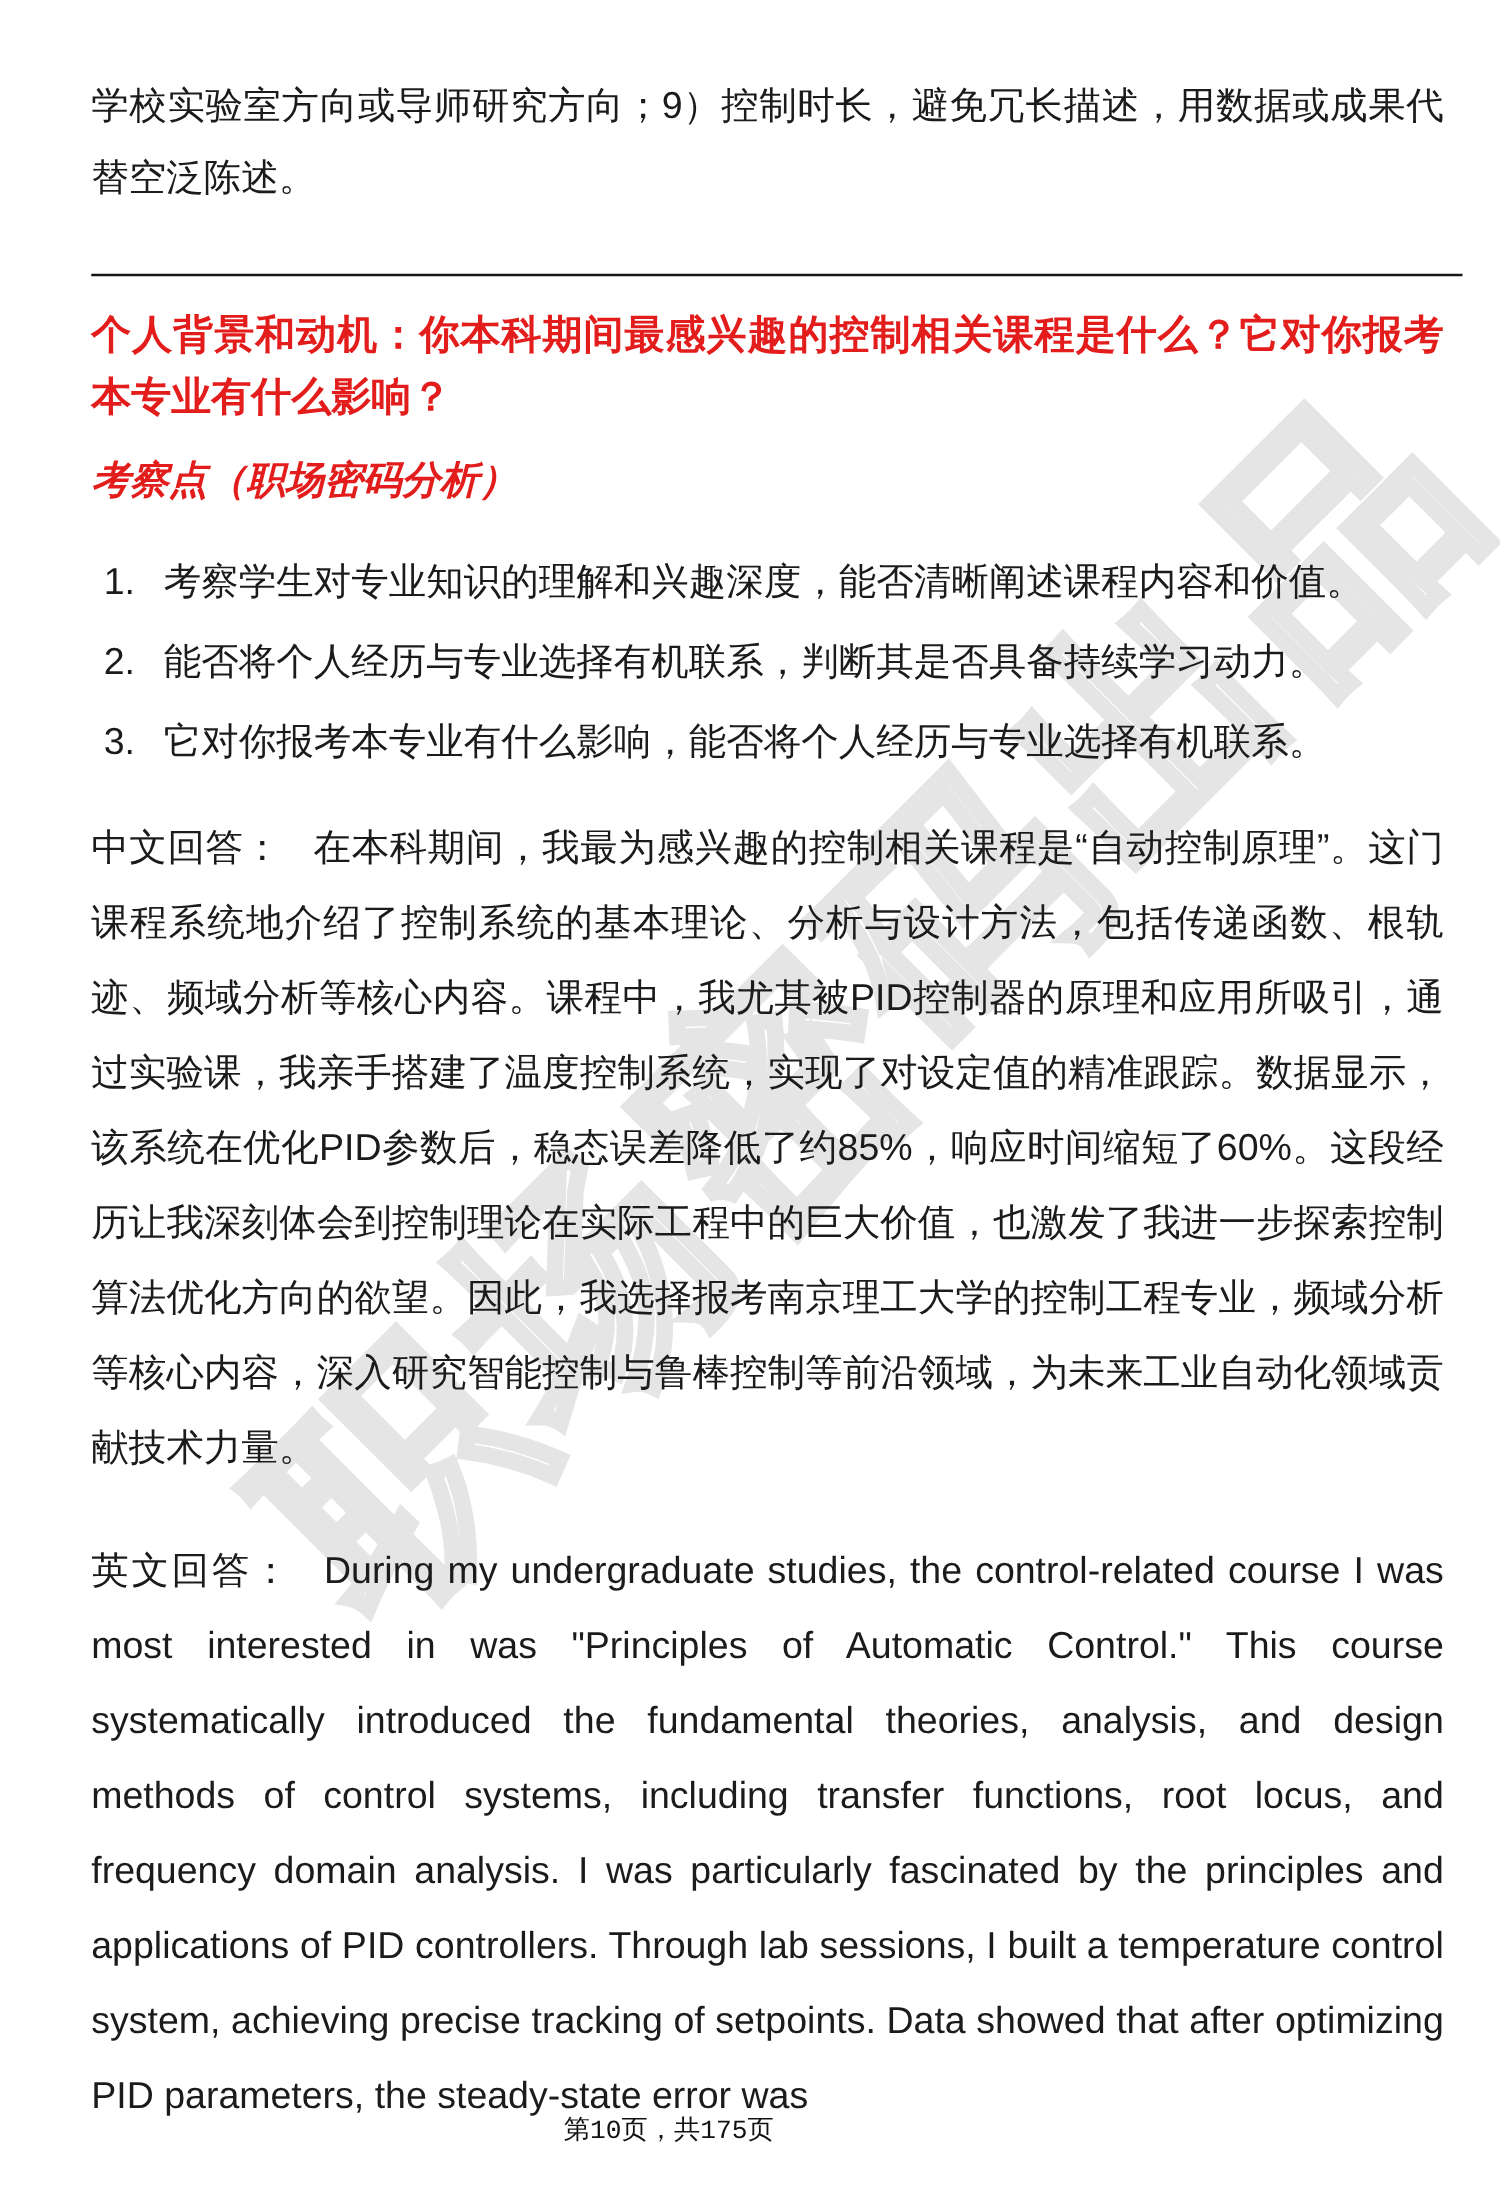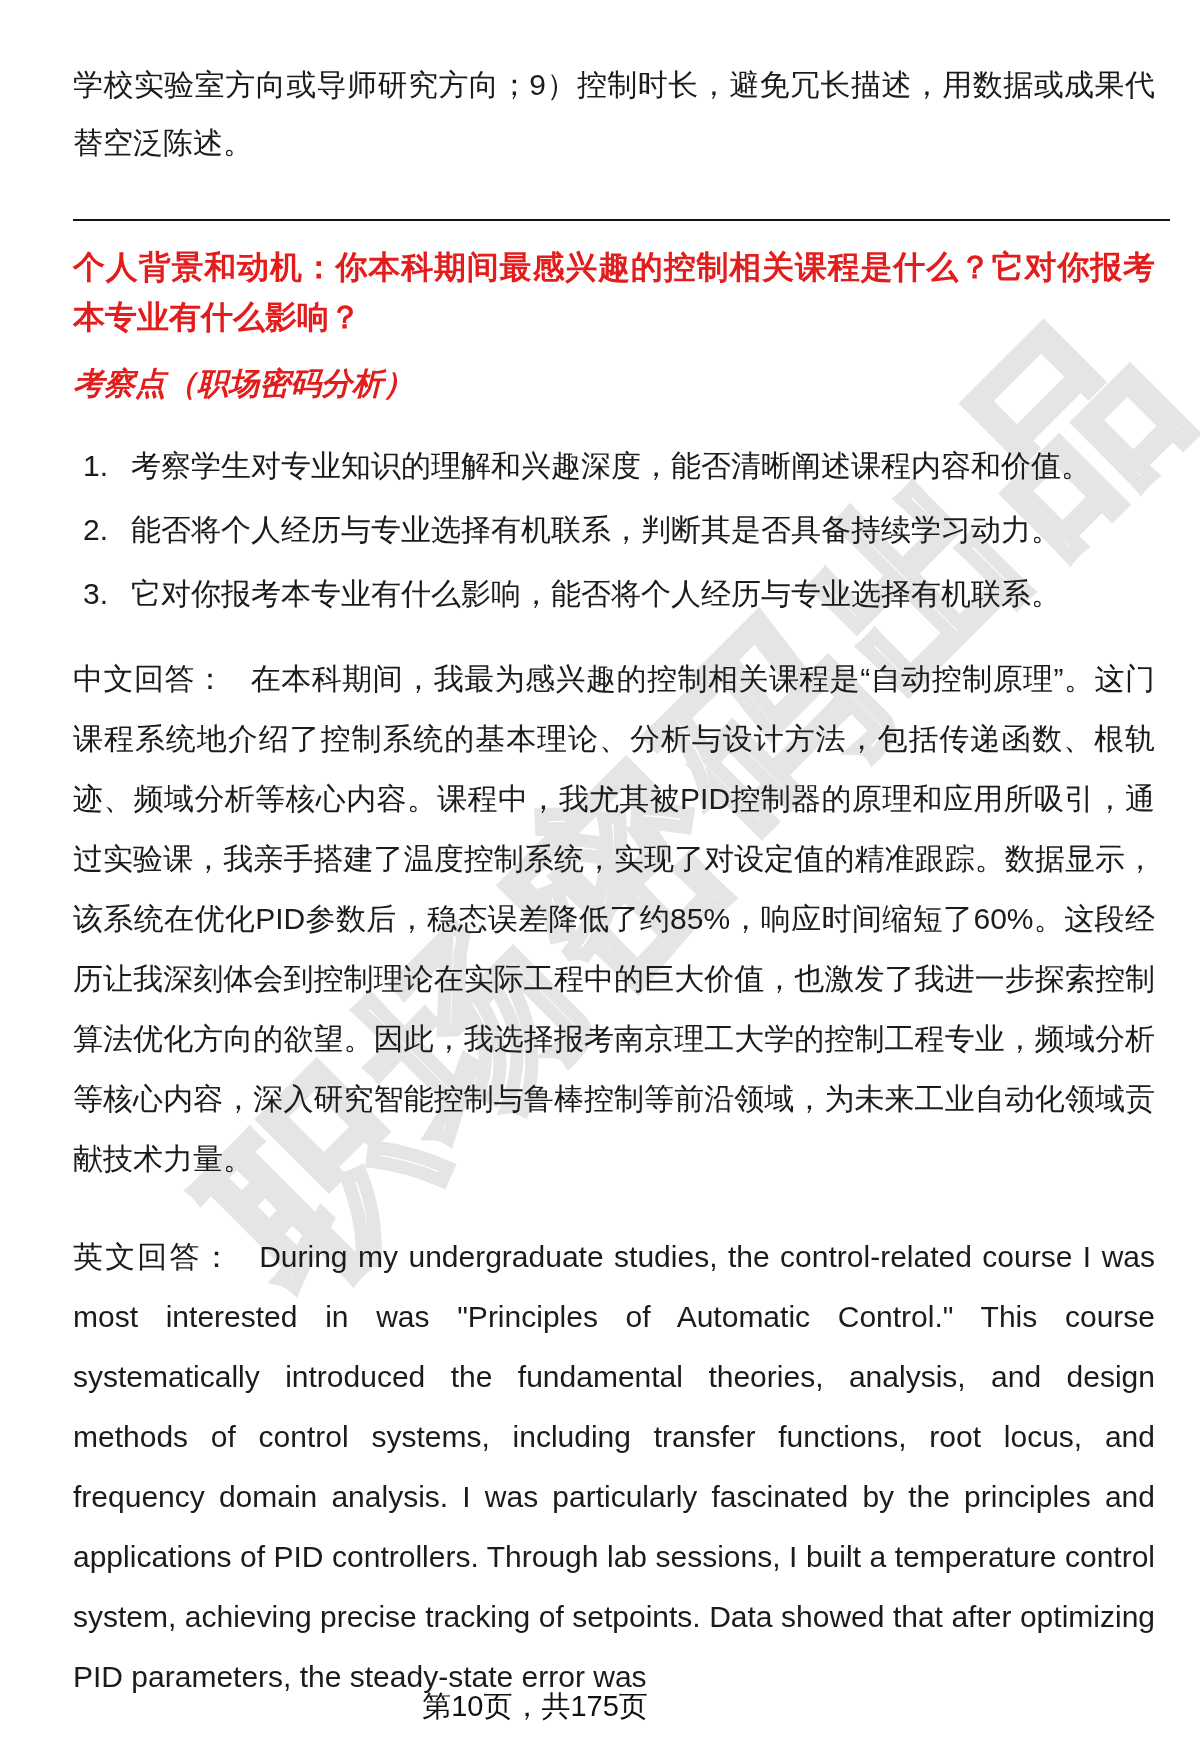--- a/index.html
+++ b/index.html
@@ -87,24 +87,25 @@
   .list-text { flex: 1 1 auto; text-align: justify; }
   .cn-answer { top: 649px; }
   .en-answer { top: 1227px; }
   .answer-label { margin-right: 0.85em; }
   .footer {
     position: absolute;
     top: 1684px;
     left: 0;
     width: 1070px;
     text-align: center;
-    font-size: 29px;
+    font-size: 21px;
     line-height: 44px;
     color: #111111;
     z-index: 1;
+    font-family: Liberation Mono, monospace;
   }
 </style>
 </head>
 <body>
 
 <div class="page">
 
   <div class="watermark">职场密码出品</div>
 
   <div class="block para intro">学校实验室方向或导师研究方向；9）控制时长，避免冗长描述，用数据或成果代替空泛陈述。</div>

